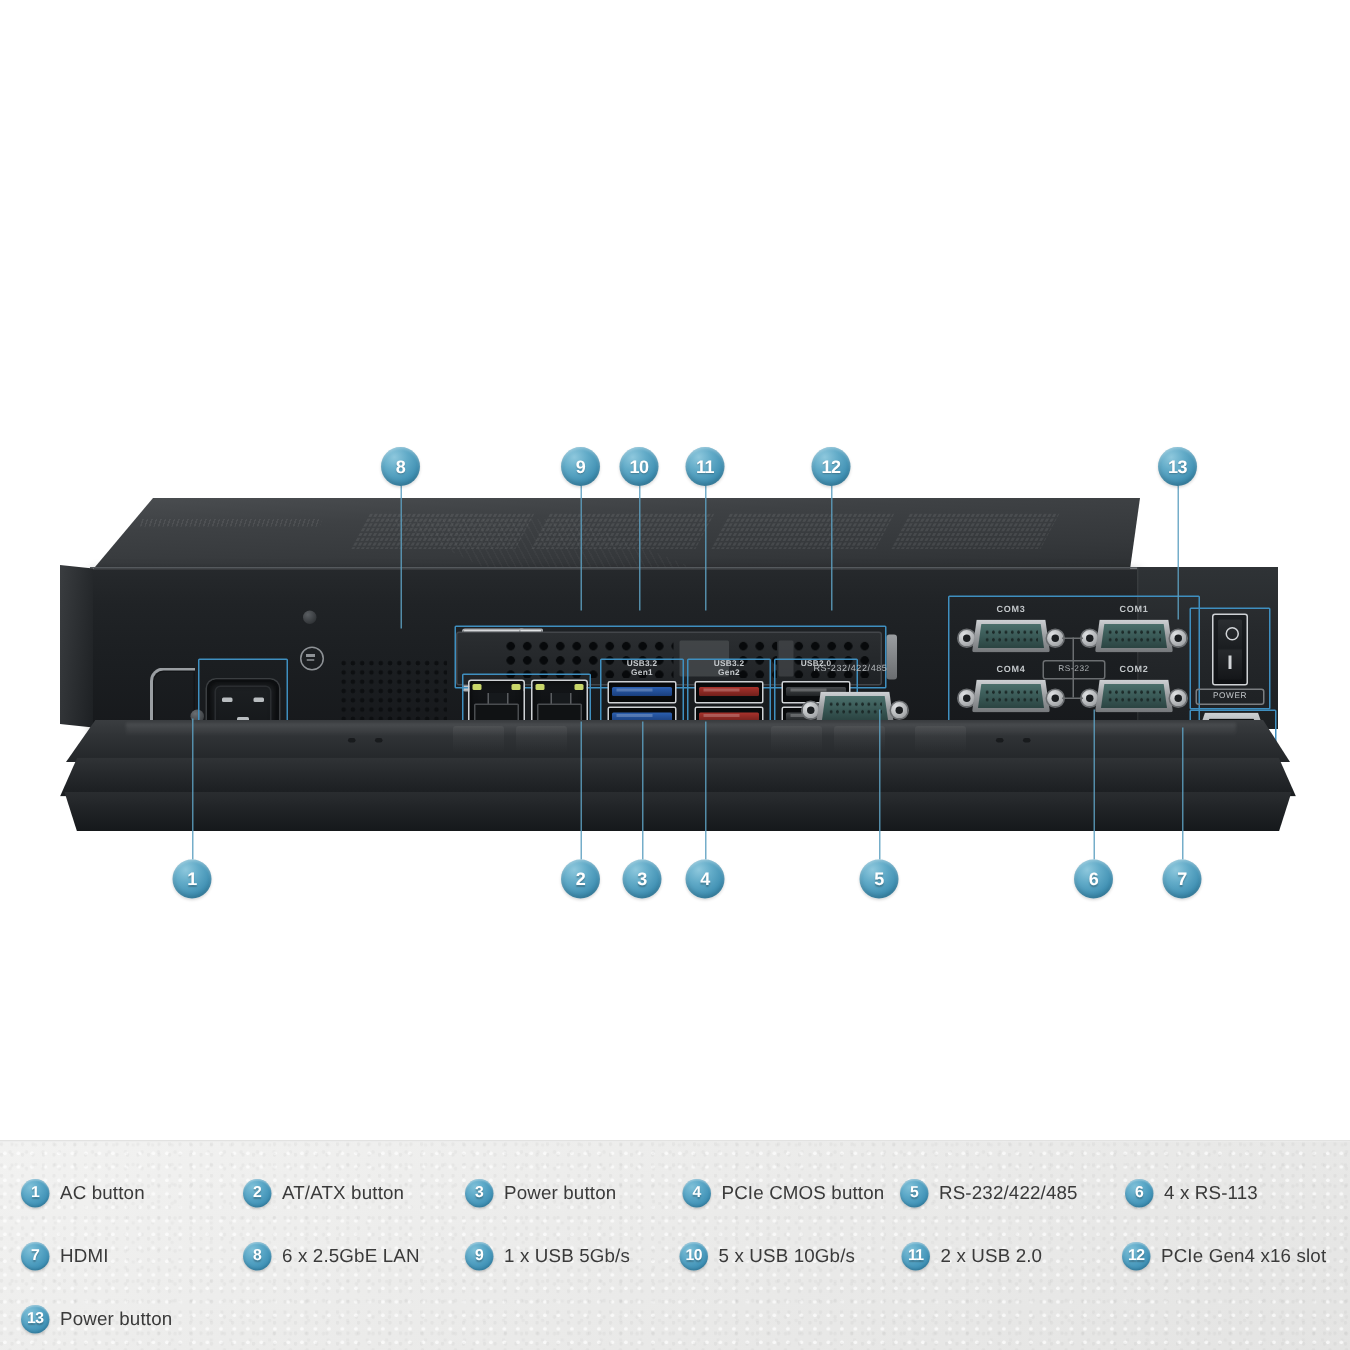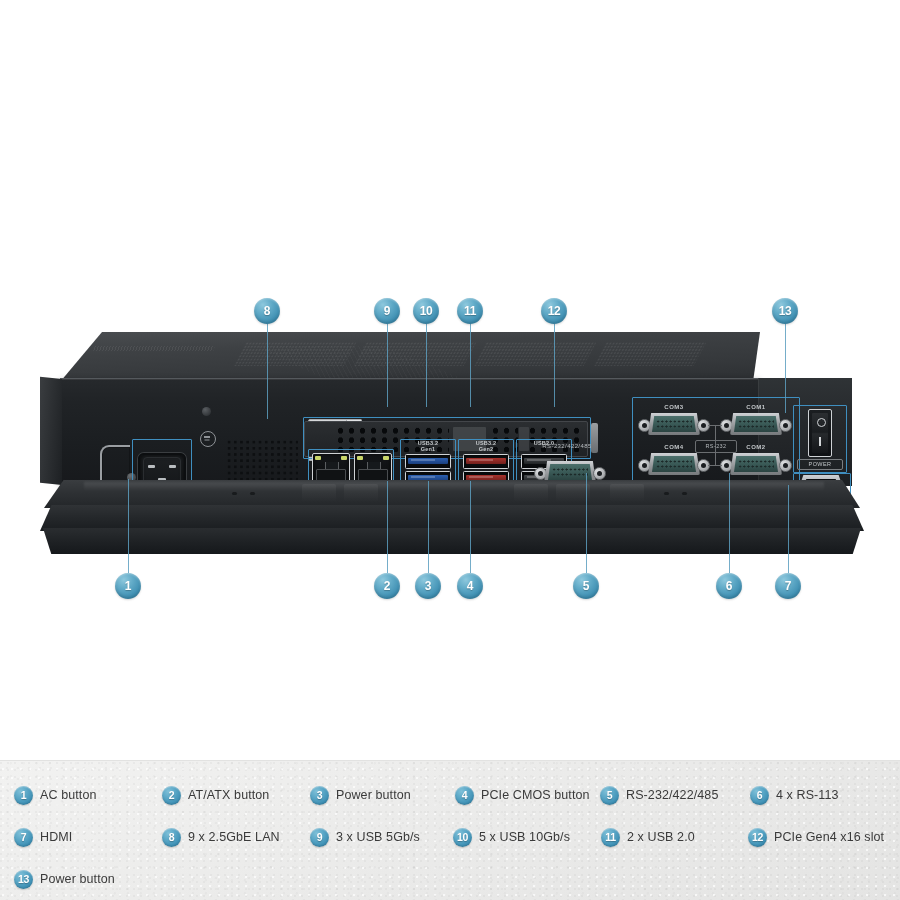--- a/index.html
+++ b/index.html
@@ -643,25 +643,25 @@
       </div>
     </div>
 
     <div class="legend-row" style="top:60px;">
       <div class="legend-item" style="left:14px;">
         <div class="badge">7</div>
         <div class="legend-label">HDMI</div>
       </div>
       <div class="legend-item" style="left:162px;">
         <div class="badge">8</div>
-        <div class="legend-label">9 x 2.5GbE LAN</div>
+        <div class="legend-label">6 x 2.5GbE LAN</div>
       </div>
       <div class="legend-item" style="left:310px;">
         <div class="badge">9</div>
-        <div class="legend-label">3 x USB 5Gb/s</div>
+        <div class="legend-label">1 x USB 5Gb/s</div>
       </div>
       <div class="legend-item" style="left:453px;">
         <div class="badge">10</div>
         <div class="legend-label">5 x USB 10Gb/s</div>
       </div>
       <div class="legend-item" style="left:601px;">
         <div class="badge">11</div>
         <div class="legend-label">2 x USB 2.0</div>
       </div>
       <div class="legend-item" style="left:748px;">

